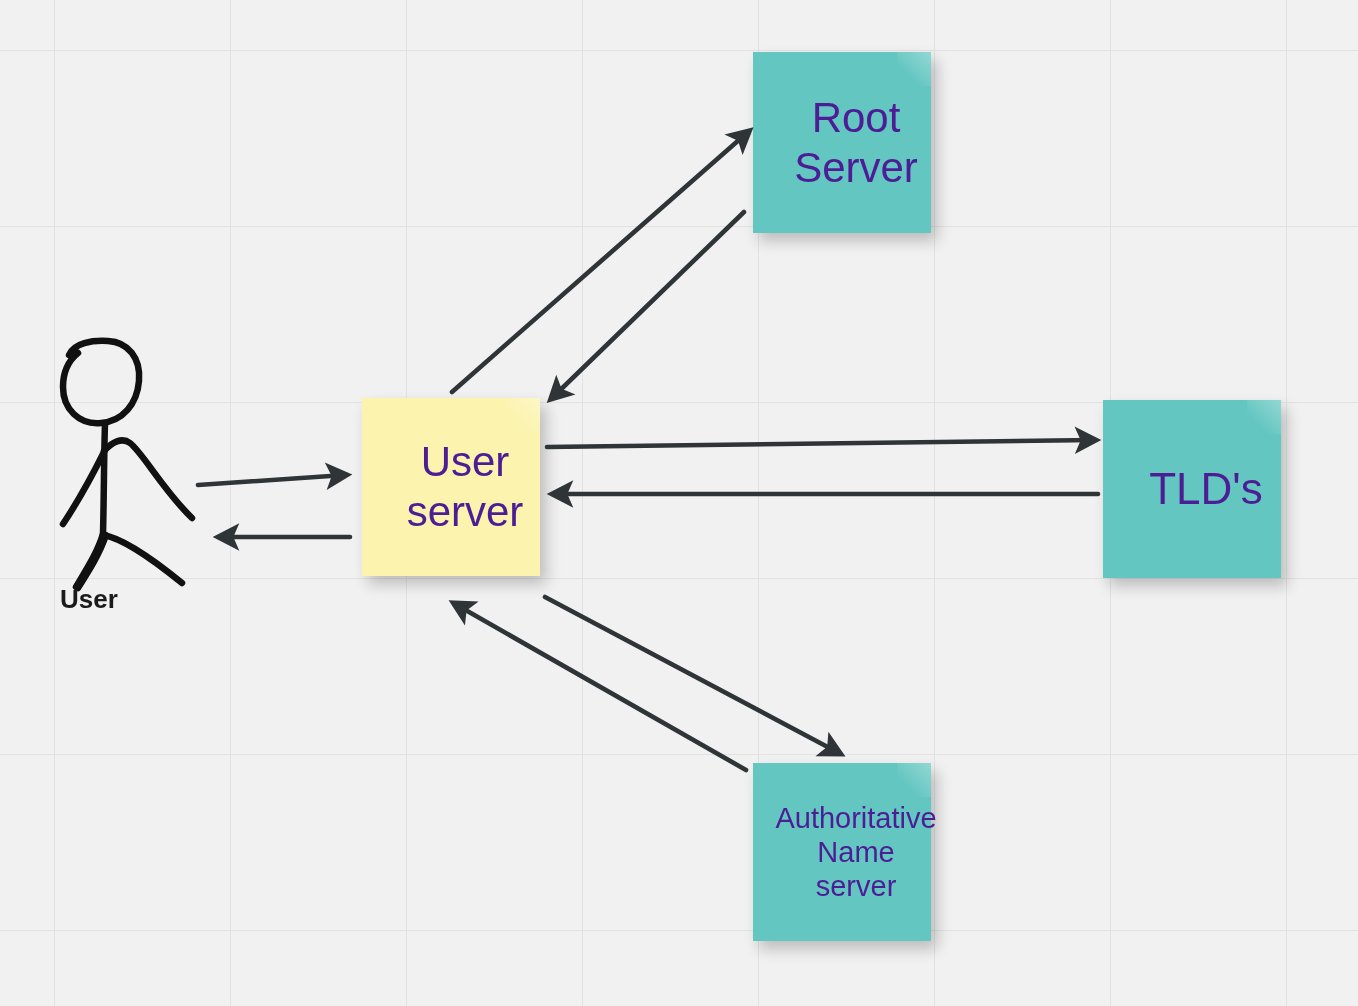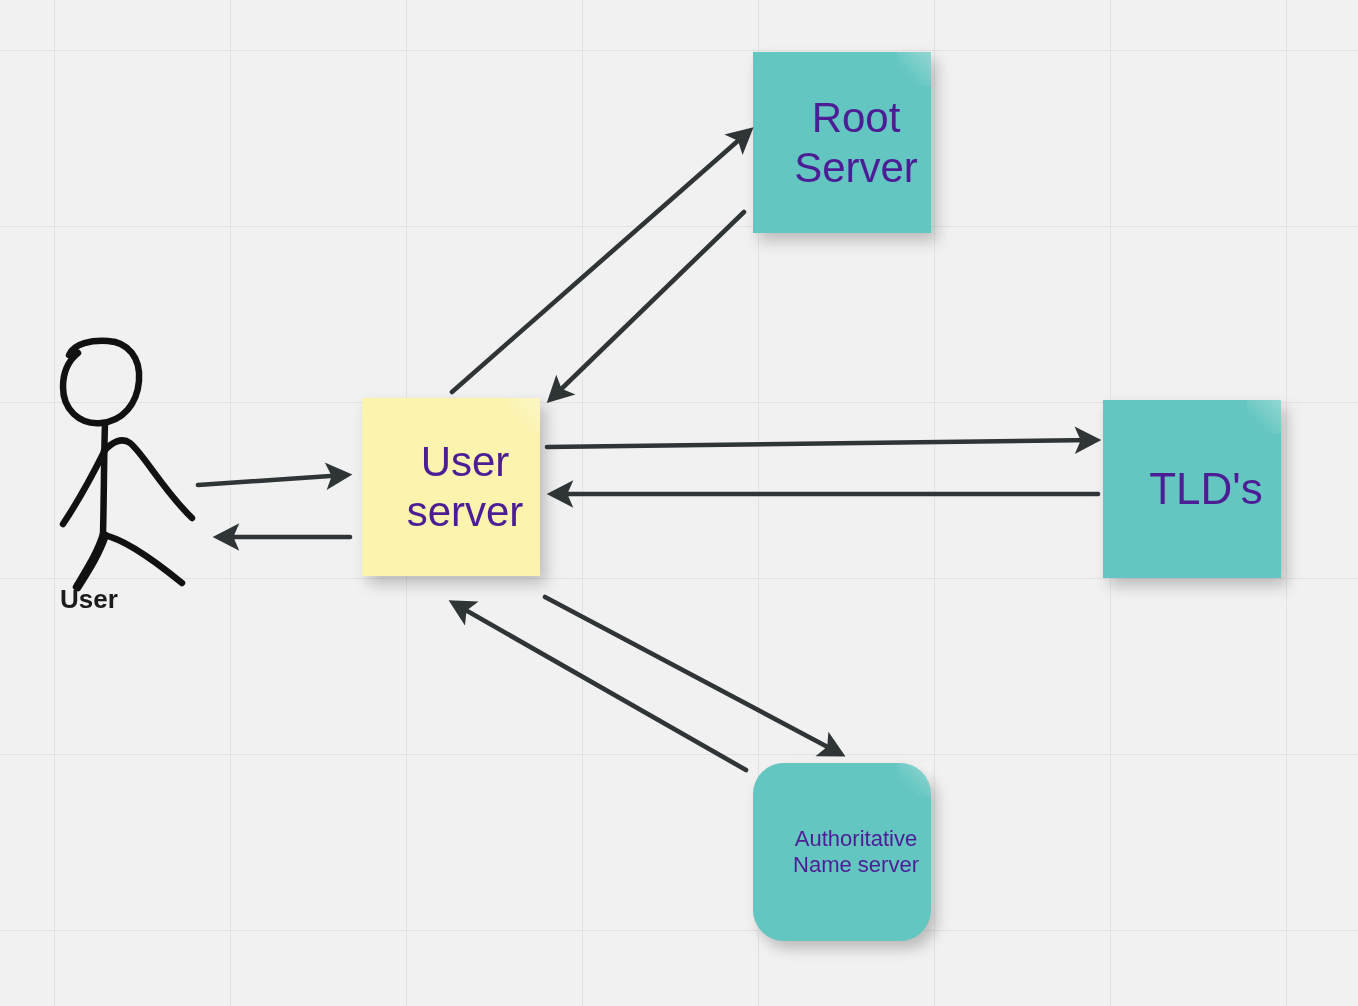--- a/index.html
+++ b/index.html
@@ -61,22 +61,21 @@
     font-size: 42px;
   }
   #note-tld {
     left: 1103px; top: 400px; width: 178px; height: 178px;
     background: #64c6c1;
     font-size: 44px;
   }
   #note-auth {
     left: 753px; top: 763px; width: 178px; height: 178px;
     background: #64c6c1;
-    font-size: 22px;
-    border-radius: 31px;
+    font-size: 29px;
   }
   #svg-layer {
     position: absolute;
     left: 0; top: 0;
     width: 1358px;
     height: 1006px;
     z-index: 5;
     pointer-events: none;
   }
   #figure-layer {

